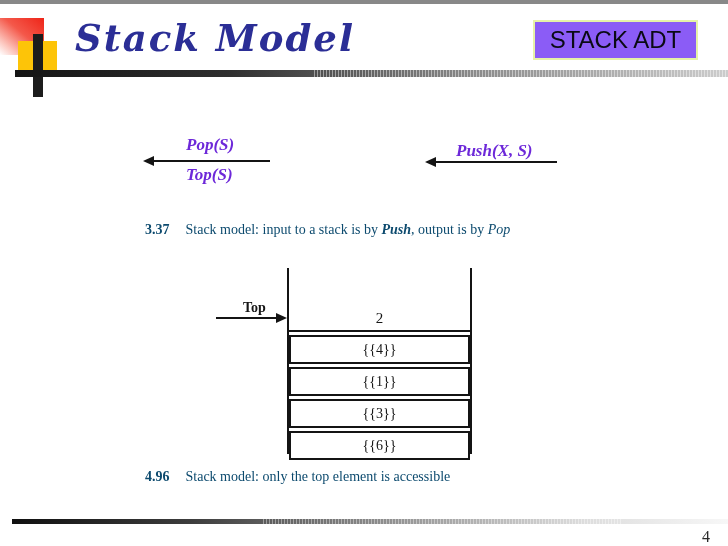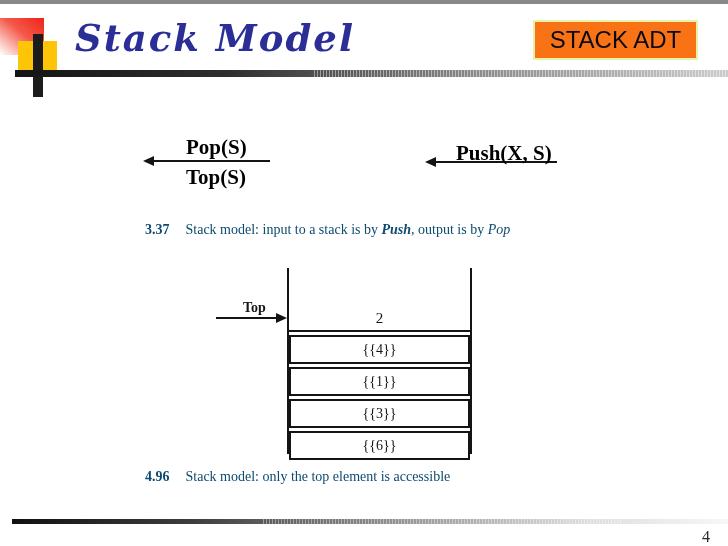--- a/index.html
+++ b/index.html
@@ -26,21 +26,21 @@
   
   .fig1-box{position:absolute;left:270px;top:101px;width:153px;height:103px;
     border:2px solid #141414;display:flex;align-items:center;justify-content:center;
     font-size:15px;color:#1a1a1a;}
   .fig1-box .var{font-style:italic;margin-left:7px;}
   .hline{position:absolute;height:2px;background:#141414;}
   .arrow-left{position:absolute;width:0;height:0;
     border-top:5px solid transparent;border-bottom:5px solid transparent;border-right:11px solid #141414;}
   .arrow-right{position:absolute;width:0;height:0;
     border-top:5px solid transparent;border-bottom:5px solid transparent;border-left:11px solid #141414;}
-  .fig-label{position:absolute;font-weight:bold;font-size:21px;color:#000000;}
+  .fig-label{position:absolute;font-weight:bold;font-style:italic;font-size:17px;color:#6d28d9;}
 
   
   .caption{position:absolute;left:145px;font-size:14px;color:#0c4a6e;white-space:nowrap;}
   .caption .num{font-weight:bold;margin-right:16px;}
   .caption .b-i{font-weight:bold;font-style:italic;}
   .caption .i{font-style:italic;}
 
   
   .stack{position:absolute;left:287px;top:264px;width:181px;height:186px;
     border-left:2px solid #141414;border-right:2px solid #141414;}
@@ -66,21 +66,21 @@
 
 <div class="slide">
 
   <div class="deco-red"></div>
   <div class="deco-yellow"></div>
   <div class="deco-vbar"></div>
   <div class="header-bar"></div>
 
   <div class="title" id="title" style="color: rgb(43, 46, 150);">Stack Model</div>
 
-  <div class="badge" id="badge" style="background: #f97316; border: 2px solid rgb(230, 242, 168); text-align: right;">STACK ADT</div>
+  <div class="badge" id="badge" style="background: #8b5cf6; border: 2px solid rgb(230, 242, 168); text-align: right;">STACK ADT</div>
 
   <div class="hline" style="left:151px;top:156px;width:119px;"></div>
   <div class="arrow-left" style="left:143px;top:152px;"></div>
   <div class="fig-label" style="left:186px;top:131px;">Pop(S)</div>
   <div class="fig-label" style="left:186px;top:161px;">Top(S)</div>
   <div class="hline" style="left:427px;top:157px;width:130px;"></div>
   <div class="arrow-left" style="left:425px;top:153px;"></div>
   <div class="fig-label" style="left:456px;top:137px;">Push(X, S)</div>
 
   <div class="caption" style="top:218px;">

